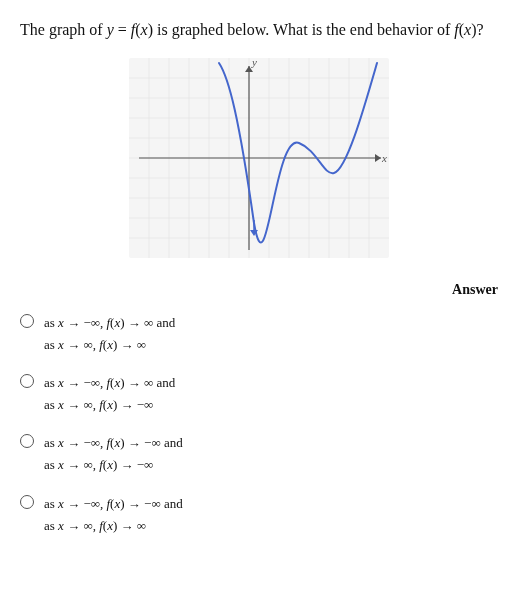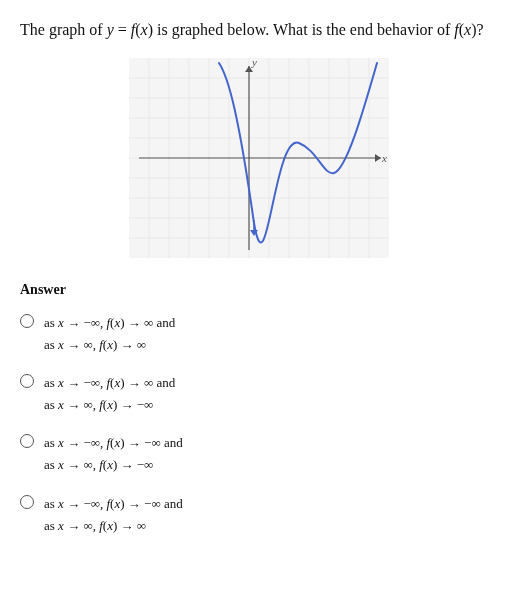--- a/index.html
+++ b/index.html
@@ -33,20 +33,21 @@
 
     svg.graph-svg {
       width: 100%;
       height: 100%;
     }
 
     .answer-label {
       font-size: 14px;
       font-weight: bold;
       margin-bottom: 14px;
+      text-align: right;
     }
 
     .options-list {
       list-style: none;
       padding: 0;
     }
 
     .option-item {
       display: flex;
       align-items: flex-start;

